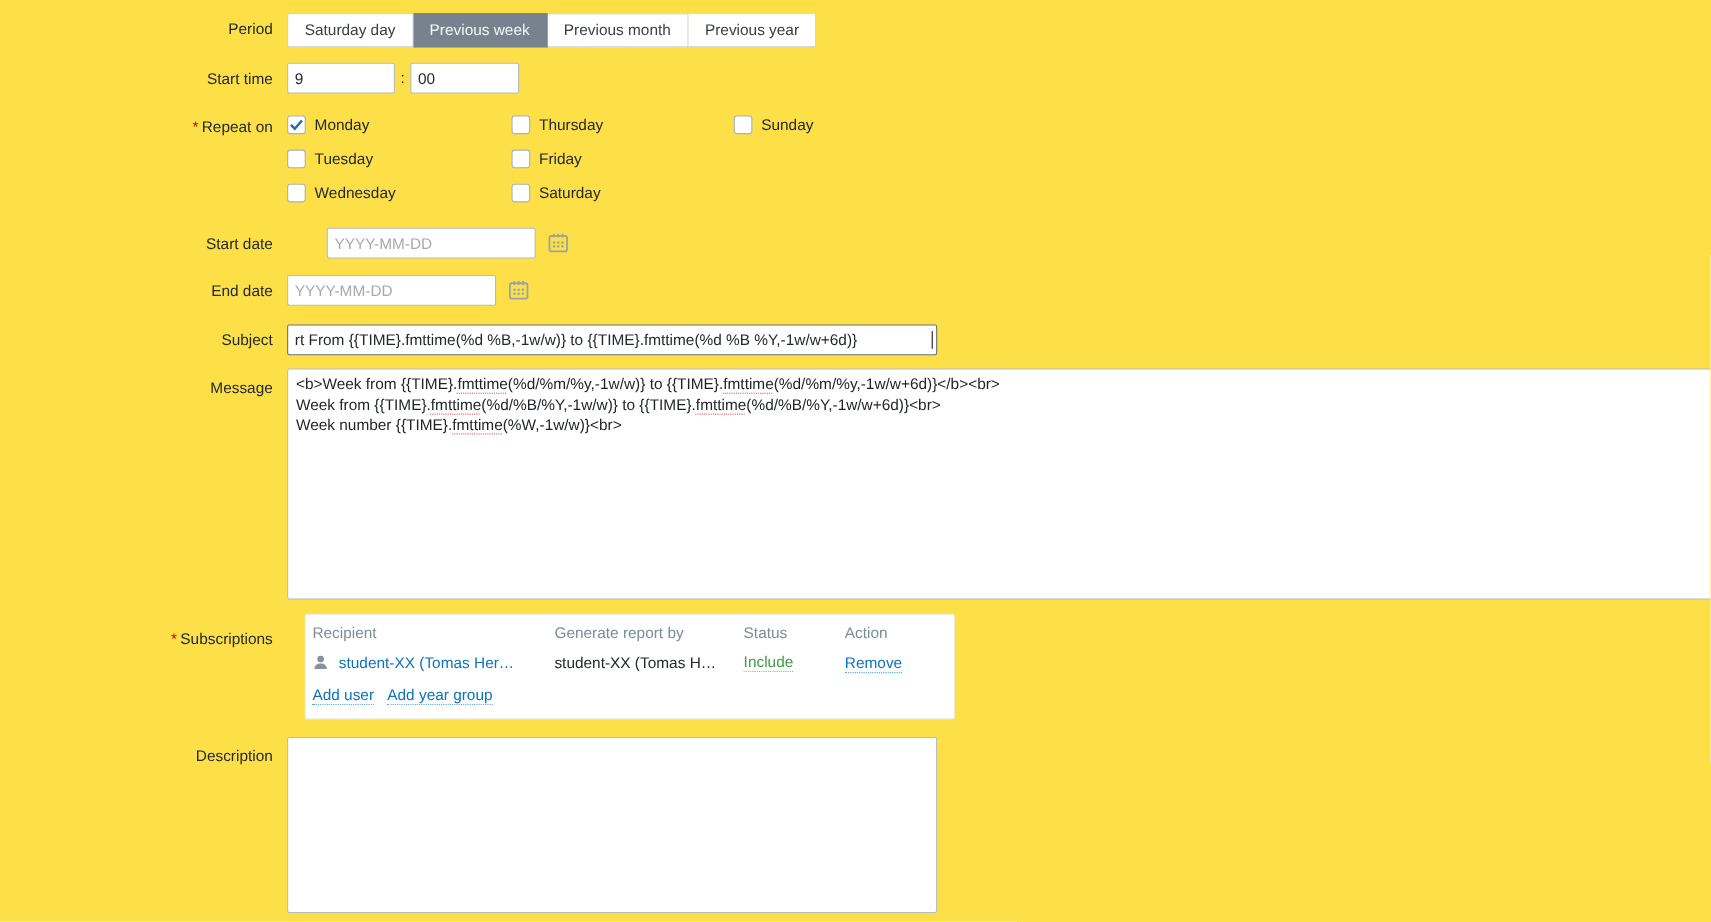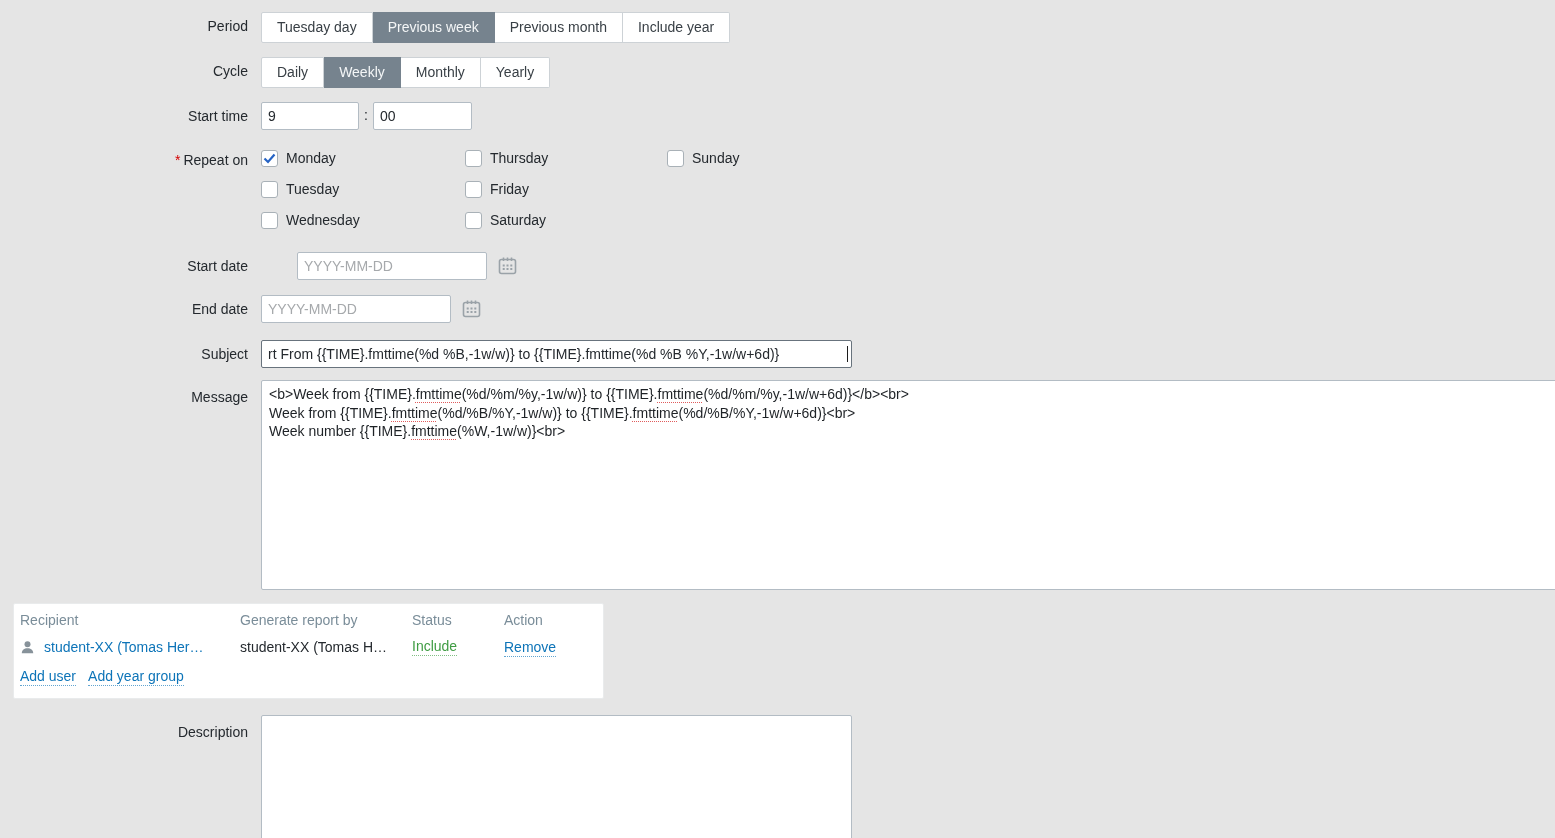--- a/index.html
+++ b/index.html
@@ -1,19 +1,19 @@
 <!DOCTYPE html>
 <html><head>
 <meta charset="utf-8">
 <style>
   html,body{margin:0;padding:0;}
   body{background:#fff;}
   .page{
     position:relative;width:1555px;height:838px;overflow:hidden;
-    background:#e5e5e5;color:#24292e;
+    background:#fde047;color:#24292e;
     font-family:"Liberation Sans", sans-serif;font-size:14px;
   }
   .form{padding-top:6px;}
   .row{display:flex;align-items:flex-start;}
   .lbl{
     width:248px;flex-shrink:0;text-align:right;padding-top:6px;
     color:#24292e;white-space:nowrap;
   }
   .lbl .req{color:#d40000;margin-right:3px;}
   .ctrl{margin-left:13px;display:flex;align-items:flex-start;}
@@ -72,21 +72,21 @@
   .msg .sp{text-decoration:underline dotted #e05c5c;text-decoration-thickness:1px;text-underline-offset:3px;}
   .rz{
     position:absolute;right:1px;bottom:1px;width:12px;height:12px;
     background:repeating-linear-gradient(135deg,transparent 0 2.5px,#a9b0b5 2.5px 3.5px);
     clip-path:polygon(100% 0,100% 100%,0 100%);cursor:nwse-resize;
   }
 
   
   .subbox{
     width:591px;box-sizing:border-box;border:1px solid #e9ebec;border-radius:2px;
-    padding:8px 6px 12px;background:#fff;
+    padding:8px 6px 12px;background:#fff;margin-left:16px;
   }
   .subgrid{display:grid;grid-template-columns:220px 172px 92px auto;align-items:center;}
   .subhead{color:#7a8d99;padding-bottom:10px;}
   .subrow{padding-bottom:10px;}
   .cellflex{display:flex;align-items:center;min-width:0;}
   .ricon{flex-shrink:0;margin-right:9px;line-height:0;}
   .link{color:#0d74b8;cursor:pointer;white-space:nowrap;}
   .dotted{border-bottom:1px dotted rgba(13,116,184,.65);padding-bottom:1px;}
   .inc{color:#3f9c43;border-bottom:1px dotted rgba(63,156,67,.65);padding-bottom:1px;cursor:pointer;display:inline-block;}
   .plain{color:#24292e;white-space:nowrap;overflow:hidden;}
@@ -107,39 +107,28 @@
 </head>
 <body>
 
 <div class="page">
   <div class="form">
 
     <div class="row mb14" style="margin-top:6px;">
       <div class="lbl">Period</div>
       <div class="ctrl">
         <div class="seg">
-          <button>Tuesday day</button>
+          <button>Saturday day</button>
           <button class="sel">Previous week</button>
           <button>Previous month</button>
-          <button>Include year</button>
-        </div>
-      </div>
-    </div>
-
-    <div class="row mb14">
-      <div class="lbl">Cycle</div>
-      <div class="ctrl">
-        <div class="seg">
-          <button>Daily</button>
-          <button class="sel">Weekly</button>
-          <button>Monthly</button>
-          <button>Yearly</button>
-        </div>
-      </div>
-    </div>
+          <button>Previous year</button>
+        </div>
+      </div>
+    </div>
+
 
     <div class="row mb20">
       <div class="lbl">Start time</div>
       <div class="ctrl">
         <input class="ti time-in" value="9" style="">
         <span class="colon">:</span>
         <input class="ti time-in" style="width: 99px;" value="00">
       </div>
     </div>
 
@@ -253,20 +242,23 @@
         <div class="msg">
           <div>&lt;b&gt;Week from {{TIME}.<span class="sp">fmttime</span>(%d/%m/%y,-1w/w)} to {{TIME}.<span class="sp">fmttime</span>(%d/%m/%y,-1w/w+6d)}&lt;/b&gt;&lt;br&gt;</div>
             <div>Week from {{TIME}.<span class="sp">fmttime</span>(%d/%B/%Y,-1w/w)} to {{TIME}.<span class="sp">fmttime</span>(%d/%B/%Y,-1w/w+6d)}&lt;br&gt;</div>
             <div>Week number {{TIME}.<span class="sp">fmttime</span>(%W,-1w/w)}&lt;br&gt;</div>
             <span class="rz"></span>
         </div>
       </div>
     </div>
 
     <div class="row mb16">
+      <div class="lbl" style="padding-top:14px;">
+        <span class="req">*</span><span>Subscriptions</span>
+      </div>
       <div class="ctrl">
         <div class="subbox">
           <div class="subgrid subhead">
             <div>Recipient</div>
             <div>Generate report by</div>
             <div>Status</div>
             <div>Action</div>
           </div>
           <div class="subgrid subrow">
             <div class="cellflex">

